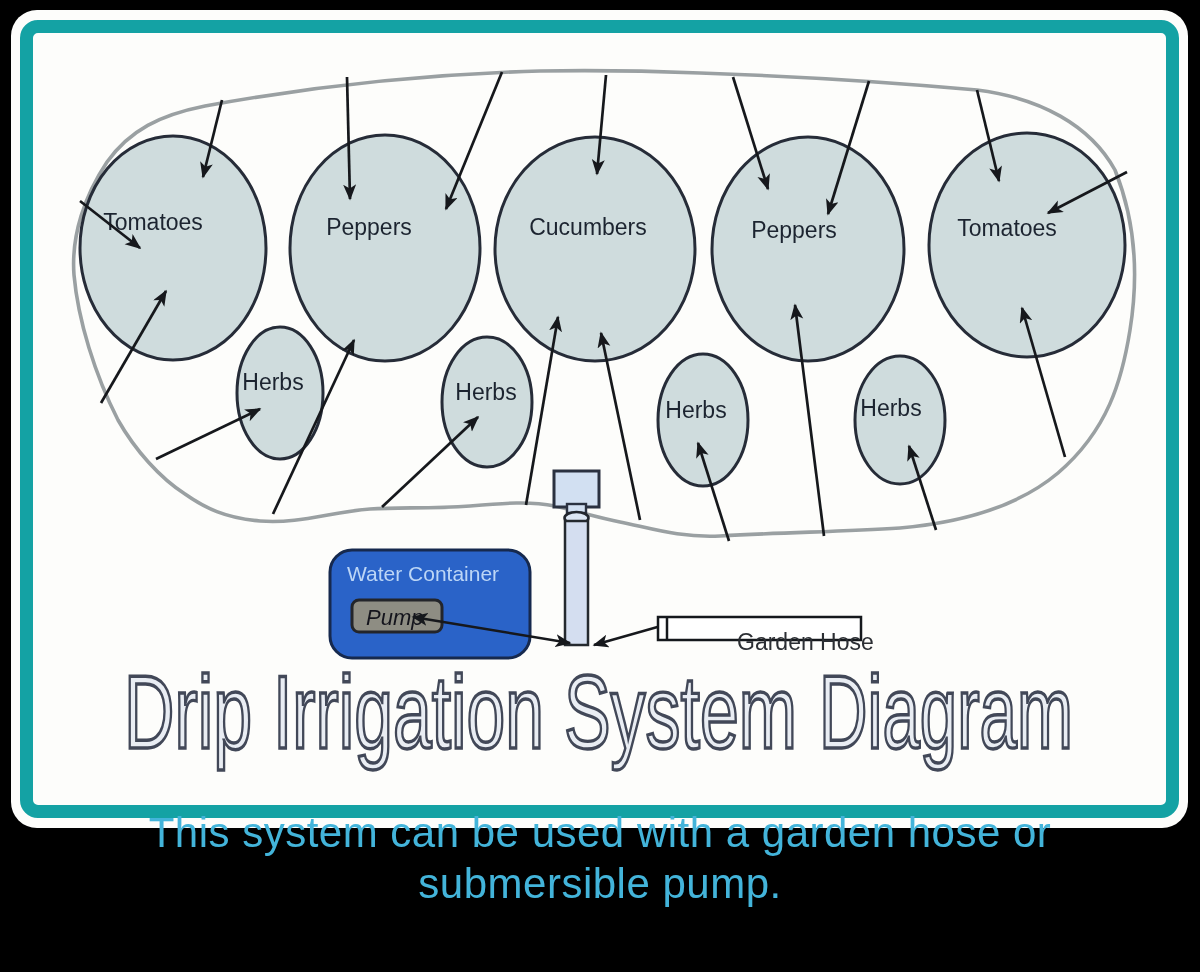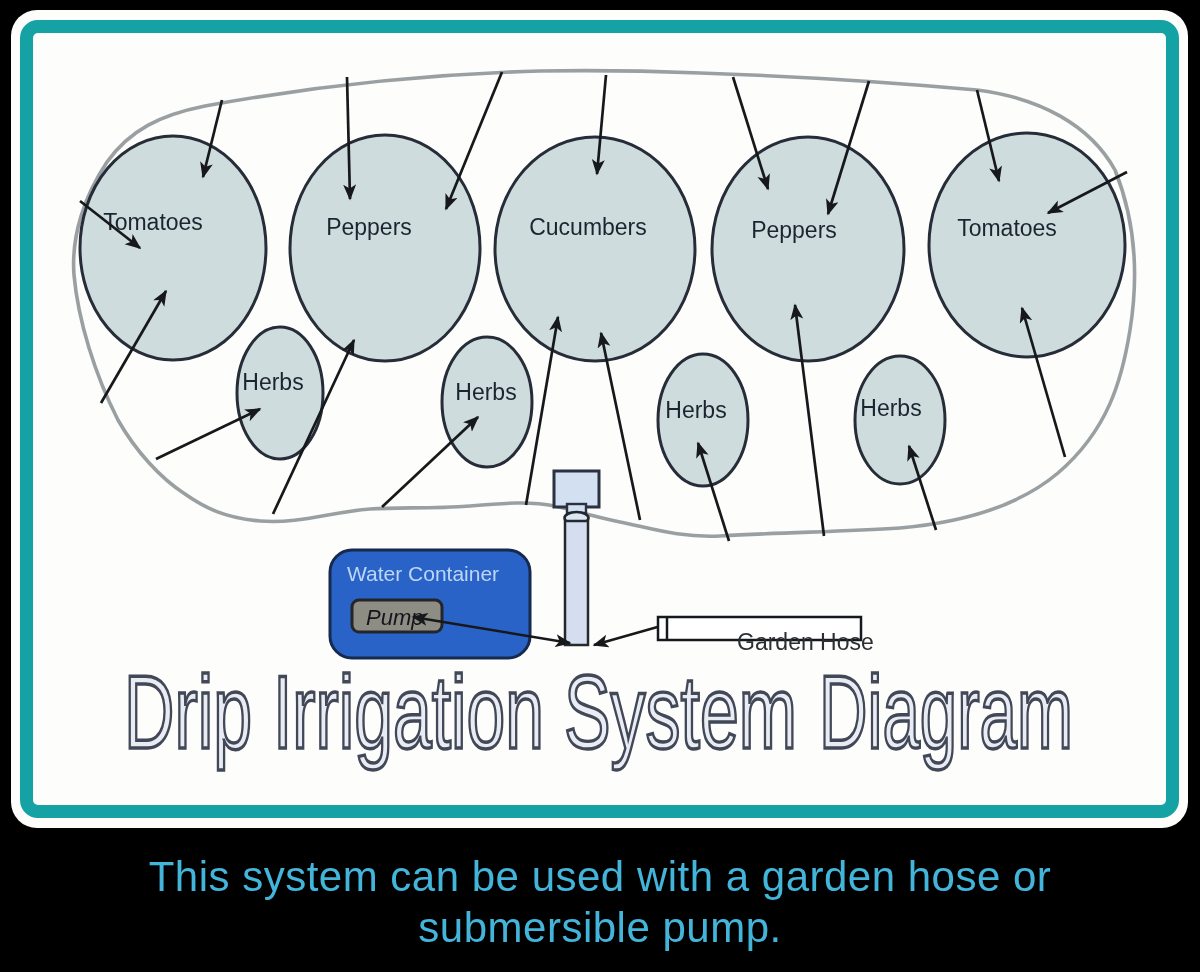--- a/index.html
+++ b/index.html
@@ -1,19 +1,19 @@
 <!DOCTYPE html>
 <html><head>
 <meta charset="utf-8">
 <style>
 html,body{margin:0;padding:0;width:1200px;height:972px;background:#000;overflow:hidden;}
 #frame{position:absolute;left:11px;top:10px;width:1177px;height:818px;background:#fdfdfb;border-radius:26px;}
 #teal{position:absolute;left:9px;top:10px;right:9px;bottom:10px;border:13px solid #14a2a4;border-radius:18px;}
 #dia{position:absolute;left:0;top:0;}
-#cap{position:absolute;left:0;top:851px;width:1200px;text-align:center;
+#cap{position:absolute;left:0;top:807px;width:1200px;text-align:center;
  font-family:"Liberation Sans",sans-serif;font-size:42px;line-height:51px;
  color:#43b4da;letter-spacing:0.5px;}
 </style>
 </head>
 <body>
 <div id="frame">
     <div id="teal"></div>
   </div>
 <svg id="dia" width="1200" height="840" viewBox="0 0 1200 840" font-family="Liberation Sans, sans-serif">
 <defs>

